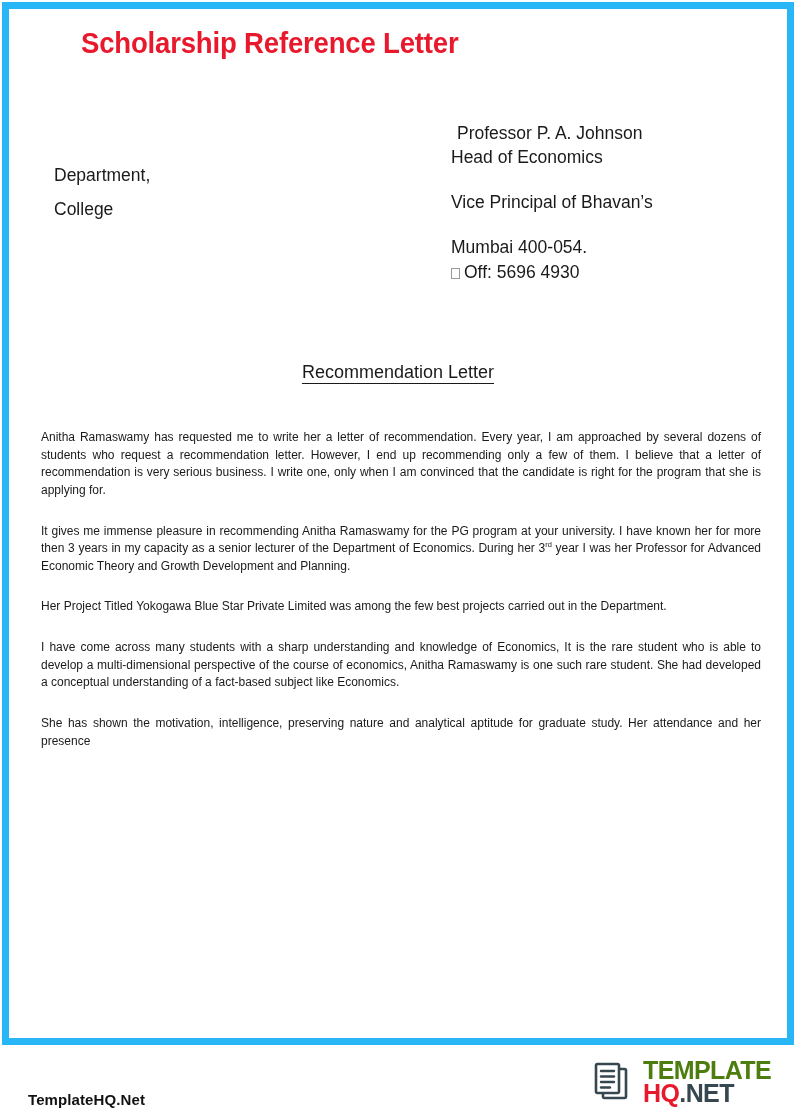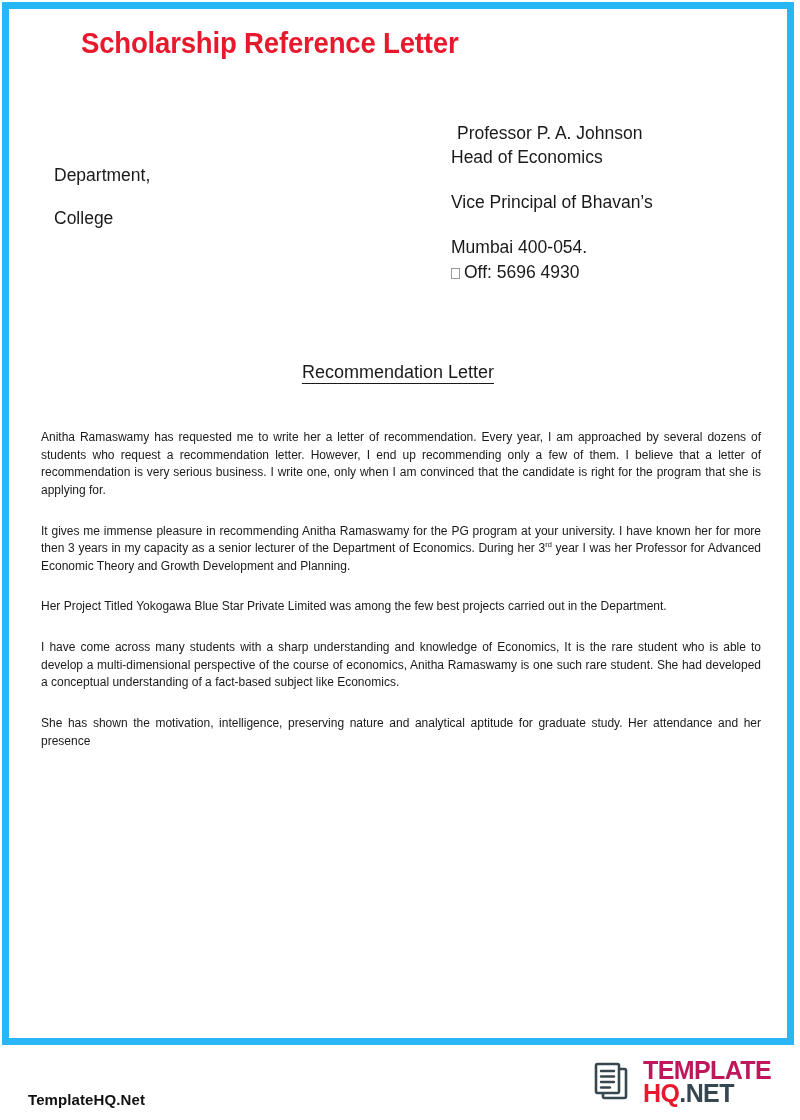--- a/index.html
+++ b/index.html
@@ -55,21 +55,21 @@
 
   
   .recipient-block {
     position: absolute;
     left: 45px;
     top: 155px;
     font-size: 17.5px;
     color: #1a1a1a;
     line-height: 1.35;
   }
-  .recipient-block .line { margin-bottom: 19px; }
+  .recipient-block .line { margin-bottom: 10px; }
   .recipient-block .line:last-child { margin-bottom: 0; }
 
   .sender-block {
     position: absolute;
     left: 442px;
     top: 112px;
     font-size: 17.5px;
     color: #1a1a1a;
     line-height: 1.38;
   }
@@ -153,21 +153,21 @@
     flex-direction: column;
     line-height: 0.92;
     font-family: "Liberation Sans", sans-serif;
   }
   .brand-logo .logo-line {
     font-size: 25px;
     font-weight: bold;
     letter-spacing: -0.6px;
     white-space: nowrap;
   }
-  .brand-logo .word-template { color: #be185d; text-align: center; }
+  .brand-logo .word-template { color: #4d7c0f; text-align: center; }
   .brand-logo .word-hq { color: #e8192c; }
   .brand-logo .word-net { color: #37474f; }
 </style>
 </head>
 <body>
 
 <div id="page-frame">
   <div id="page-inner">
 
     <div class="doc-title">Scholarship Reference Letter</div>

